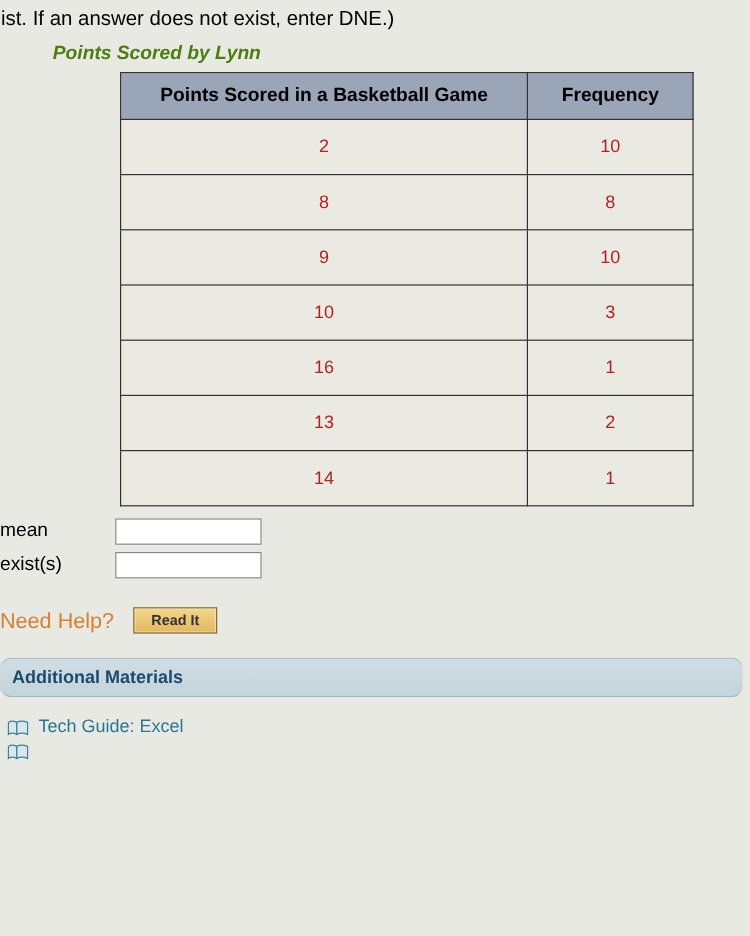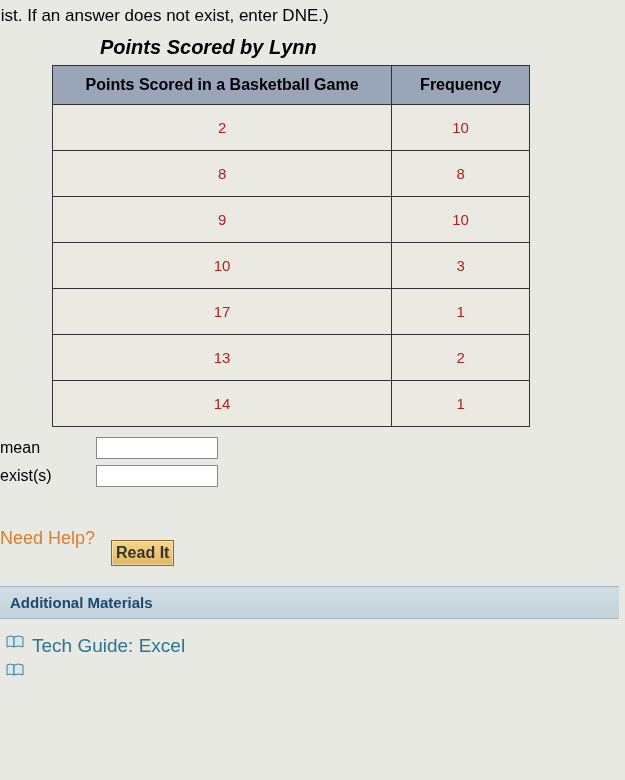--- a/index.html
+++ b/index.html
@@ -14,28 +14,28 @@
     }
     .instruction {
       padding: 6px 0 10px 0;
       font-size: 17px;
       color: #000;
       margin-left: -3px;
     }
     .table-title {
       font-weight: bold;
       font-style: italic;
-      font-size: 20px;
-      margin-left: 100px;
+      font-size: 16px;
+      margin-left: 44px;
       margin-bottom: 6px;
-      color: #000000;
+      color: #4d7c0f;
     }
     .freq-table {
       border-collapse: collapse;
-      margin-left: 52px;
+      margin-left: 100px;
       width: 478px;
     }
     .freq-table th, .freq-table td {
       border: 1px solid #333;
       text-align: center;
       padding: 10px 6px;
     }
     .freq-table th {
       background: #9aa5b8;
       color: #000;
@@ -79,51 +79,51 @@
       gap: 16px;
     }
     .need-help-label {
       color: #d97d2f;
       font-size: 18px;
       font-weight: 500;
     }
     .read-it-btn {
       background: linear-gradient(#f3d68a, #e3b75f);
       border: 1px solid #8a6a2a;
-      padding: 3px 4px;
-      font-size: 16px;
+      padding: 3px 14px;
+      font-size: 12px;
       font-weight: bold;
       color: #333;
       cursor: pointer;
       box-shadow: inset 0 0 0 1px rgba(255,255,255,0.4);
-      margin-top: 29px;
     }
     .additional {
       margin-top: 20px;
     }
     .additional-bar {
       background: linear-gradient(#d0dde4, #c4d4db);
       border-top: 1px solid #a3b6c0;
       border-bottom: 1px solid #a3b6c0;
       padding: 7px 10px;
       color: #1a4a6e;
       font-weight: bold;
       font-size: 15px;
       width: 99%;
+      border-radius: 10px;
     }
     .materials-list {
       margin-top: 16px;
       margin-left: 6px;
     }
     .material-item {
       display: flex;
-      align-items: flex-start;
+      align-items: flex-end;
       gap: 8px;
       color: #2a7690;
-      font-size: 19px;
+      font-size: 15px;
       margin-bottom: 6px;
       cursor: pointer;
     }
     .book-icon {
       width: 18px;
       height: 14px;
       flex-shrink: 0;
     }
     .book-icon svg { display: block; }
   </style>
@@ -152,21 +152,21 @@
     </tr>
     <tr>
       <td>9</td>
       <td>10</td>
     </tr>
     <tr>
       <td>10</td>
       <td>3</td>
     </tr>
     <tr>
-      <td>17</td>
+      <td>16</td>
       <td>1</td>
     </tr>
     <tr>
       <td>13</td>
       <td>2</td>
     </tr>
     <tr>
       <td>14</td>
       <td>1</td>
     </tr>

